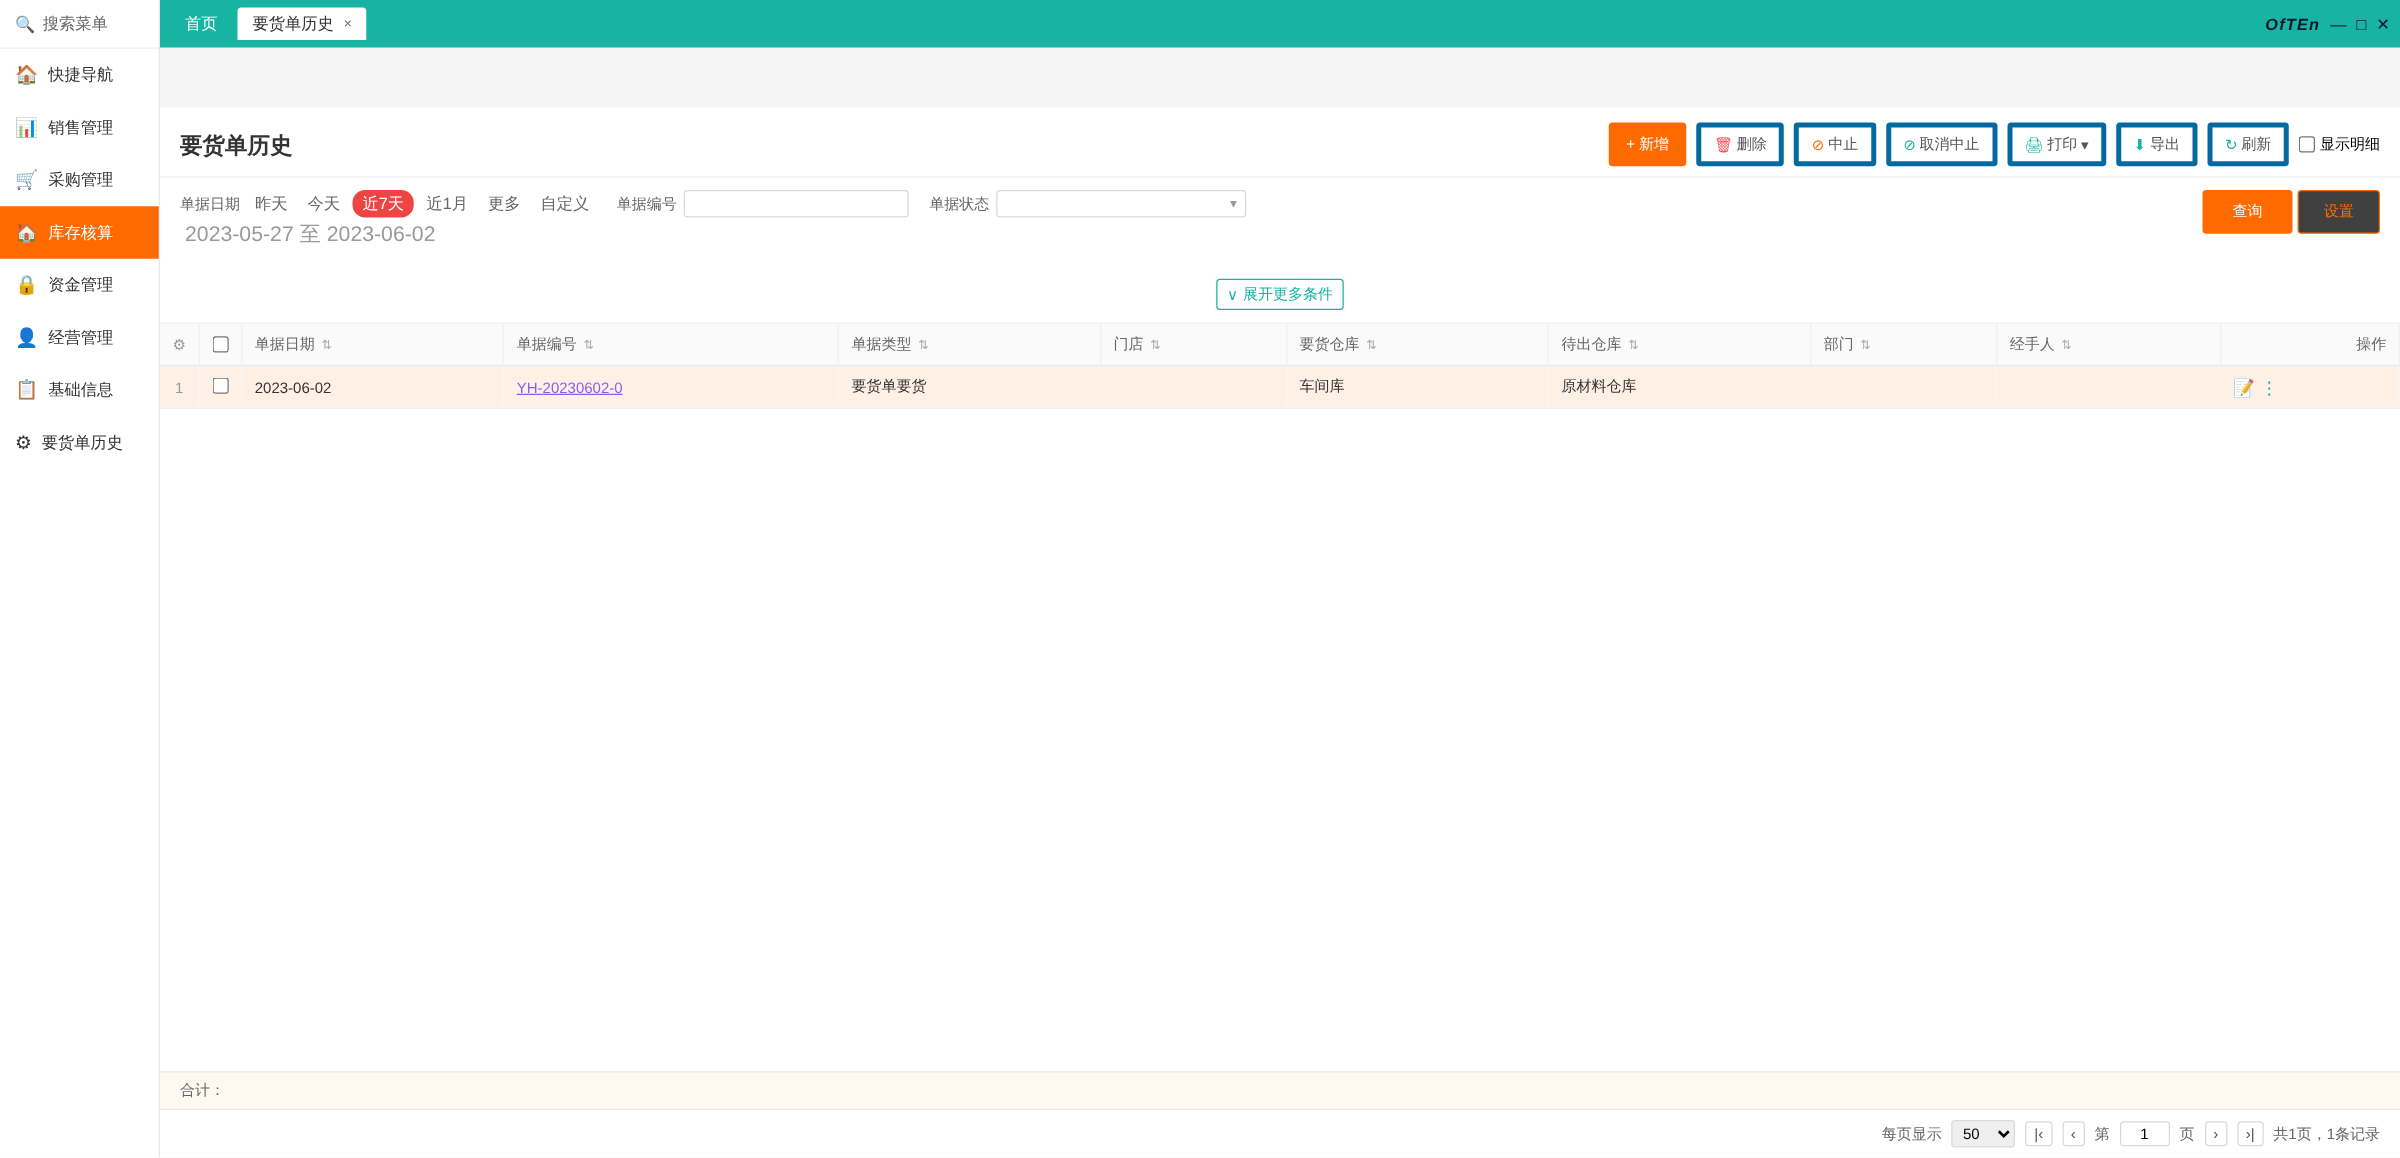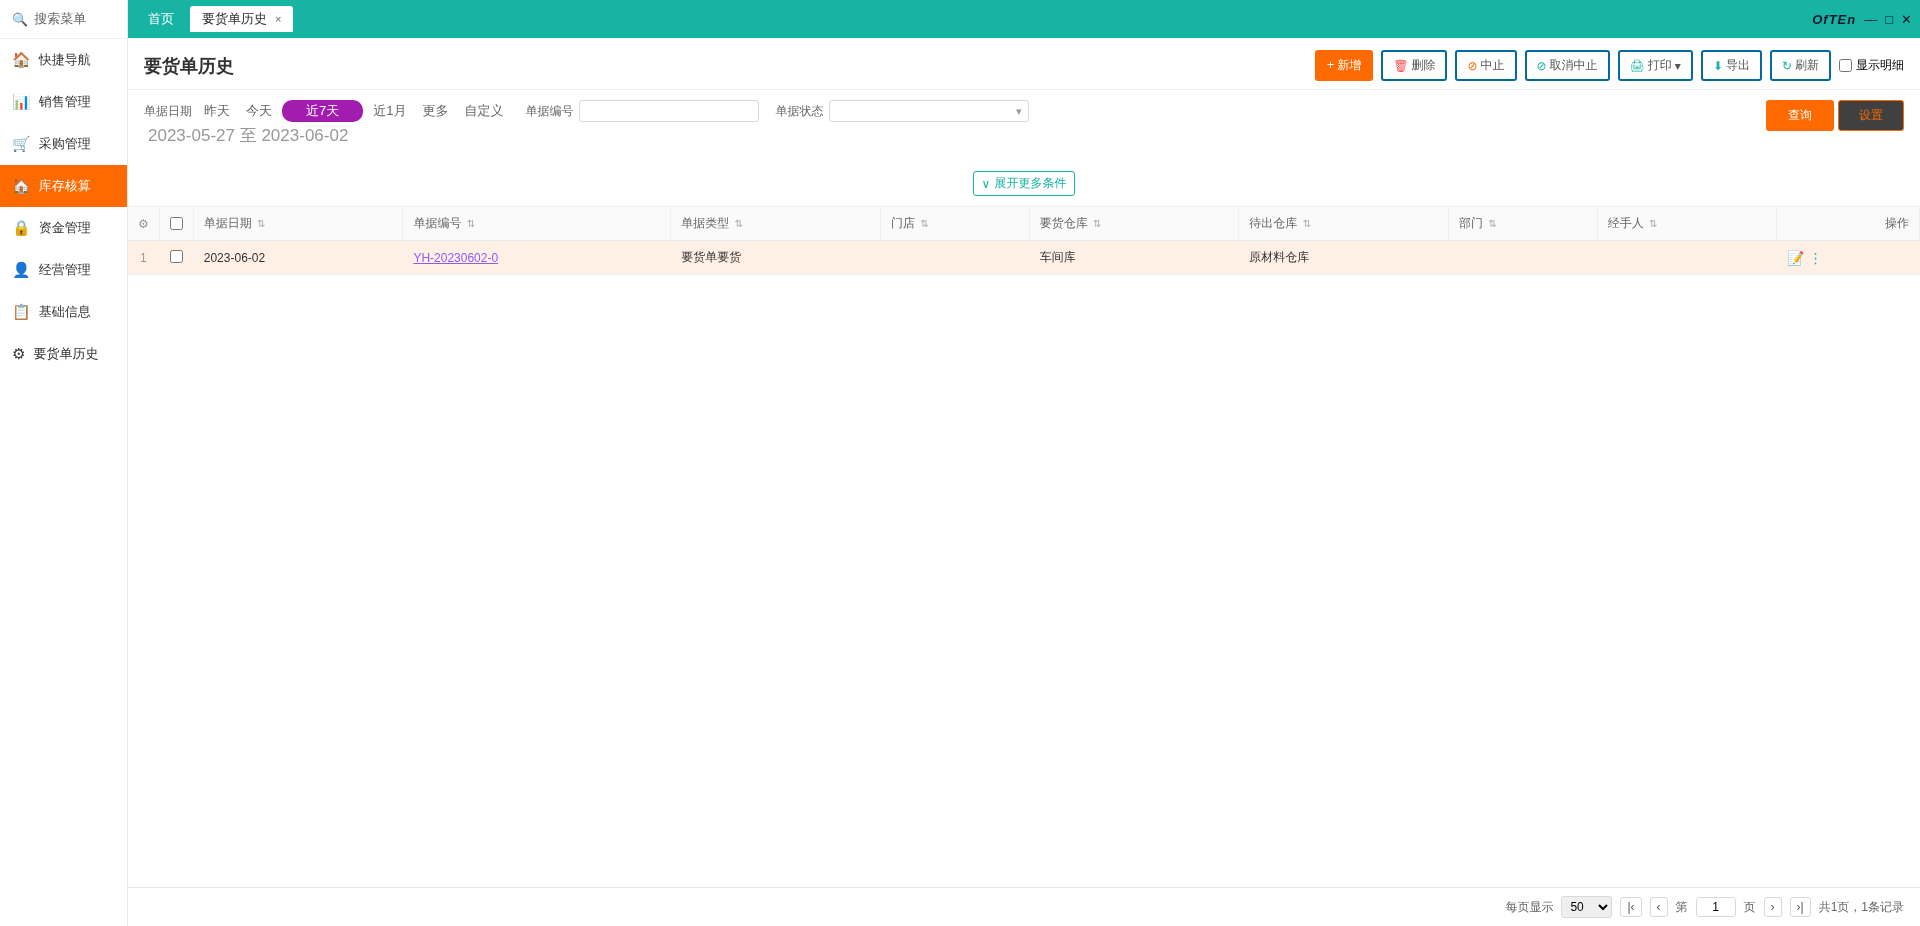--- a/index.html
+++ b/index.html
@@ -35,20 +35,21 @@
     }
     .sidebar-item.active { background: #ff6a00; color: #fff; }
     .sidebar-item .icon { font-size: 15px; }
 
     
     .main {
       flex: 1;
       display: flex;
       flex-direction: column;
       overflow: hidden;
+      gap: 48px;
     }
 
     
     .topbar {
       height: 38px;
       background: #17b3a3;
       display: flex;
       align-items: center;
       padding: 0 8px;
       gap: 4px;
@@ -93,21 +94,21 @@
       align-items: center;
       justify-content: space-between;
       border-bottom: 1px solid #f0f0f0;
       flex-shrink: 0;
     }
     .page-title { font-size: 18px; font-weight: bold; color: #333; }
     .toolbar { display: flex; align-items: center; gap: 8px; }
     .btn {
       display: flex; align-items: center; gap: 3px;
       padding: 5px 10px; border-radius: 3px; cursor: pointer; font-size: 12px;
-      border: 2px solid #0369a1; background: #fff; color: #555;
+      border: 4px solid #0369a1; background: #fff; color: #555;
     }
     .btn-primary { background: #ff6a00; color: #fff; border-color: #ff6a00; }
     .btn-setting { background: #404040; color: #ff6a00; border: 1px solid #ff6a00; }
 
     
     .filter-bar {
       padding: 10px 16px;
       display: flex;
       align-items: flex-start;
       gap: 20px;
@@ -115,21 +116,21 @@
       flex-shrink: 0;
       flex-wrap: wrap;
     }
     .filter-group { display: flex; align-items: center; gap: 6px; }
     .filter-label { color: #666; font-size: 12px; white-space: nowrap; }
     .filter-date-options { display: flex; gap: 4px; align-items: center; }
     .date-btn {
       padding: 2px 6px; border-radius: 3px; cursor: pointer; font-size: 13px;
       color: #666; border: none; background: transparent;
     }
-    .date-btn.active { background: #a21caf; color: #fff; border-radius: 10px; padding: 2px 24px; }
+    .date-btn.active { background: #ef4444; color: #fff; border-radius: 10px; padding: 2px 8px; }
     .date-range { font-size: 17px; color: #999; margin-left: 4px; }
     .filter-input {
       border: 1px solid #d9d9d9; border-radius: 3px; padding: 3px 8px;
       font-size: 12px; width: 180px; color: #333;
     }
     .filter-select {
       border: 1px solid #d9d9d9; border-radius: 3px; padding: 3px 8px;
       font-size: 12px; width: 200px; color: #333; background: #fff;
       appearance: none; cursor: pointer;
     }
@@ -418,20 +419,23 @@
               <div class="action-icons">
                 <span class="action-icon" title="编辑">📝</span>
                 <span class="action-icon" title="更多">⋮</span>
               </div>
             </td>
           </tr>
         </tbody>
       </table>
     </div>
 
+    <div class="table-footer">
+      <span>合计：</span>
+    </div>
 
     <div class="pagination">
       <span>每页显示</span>
       <select>
         <option value="50" selected="">50</option>
         <option value="10">10</option>
         <option value="20">20</option>
         <option value="100">100</option>
       </select>
       <button class="pagination-btn">|‹</button>

